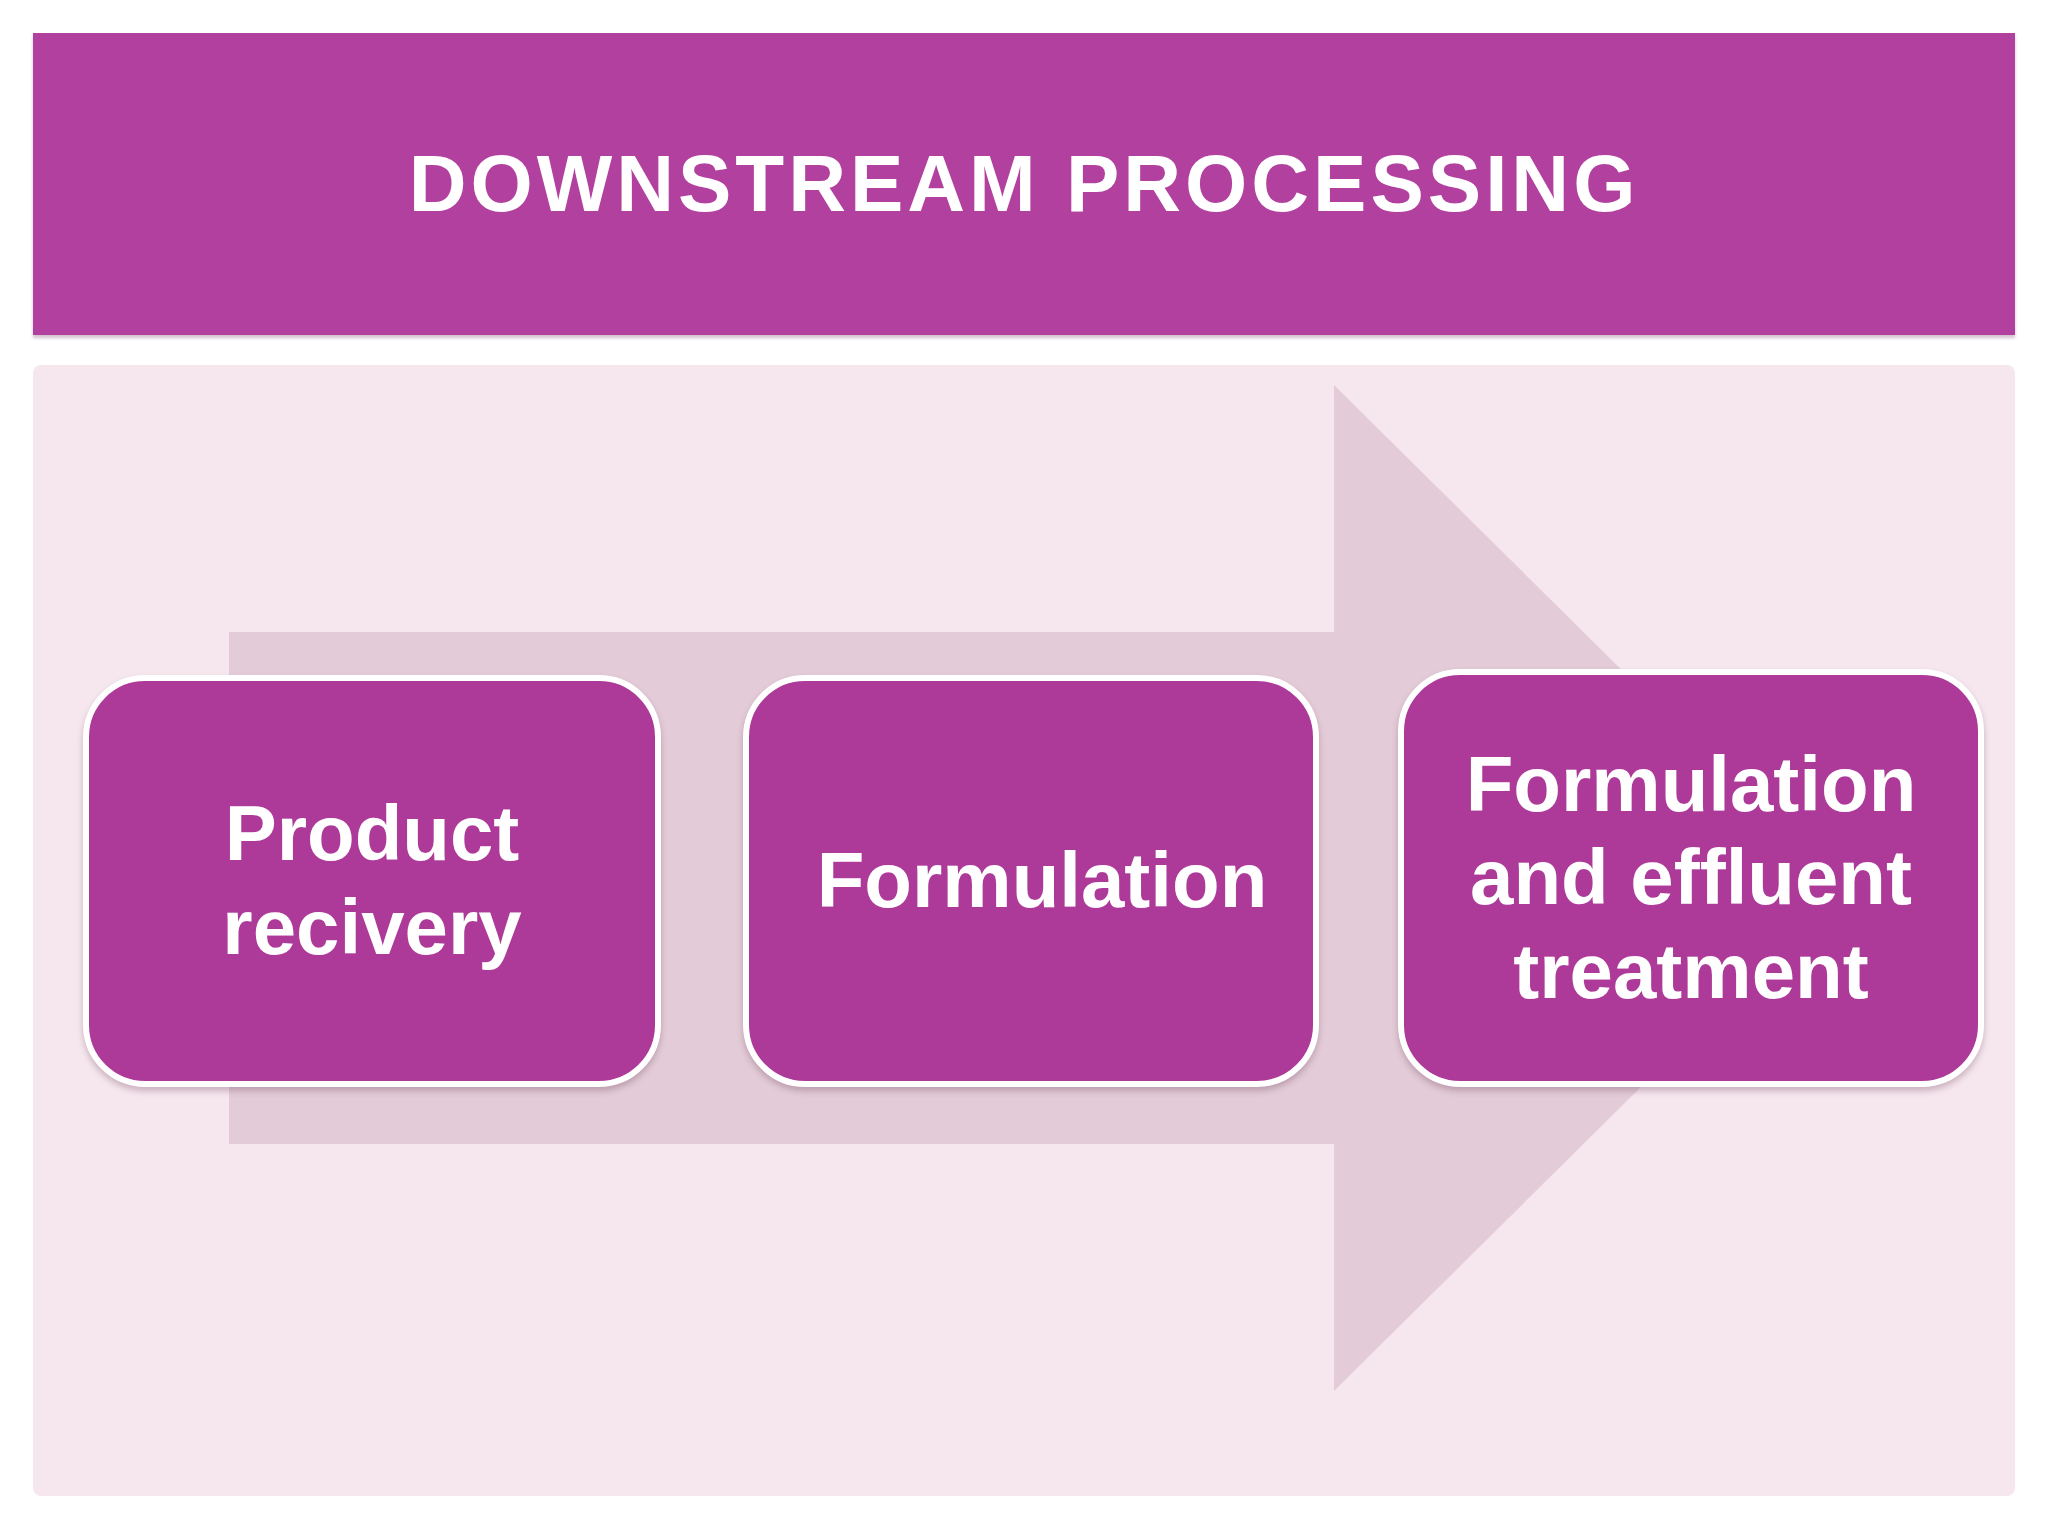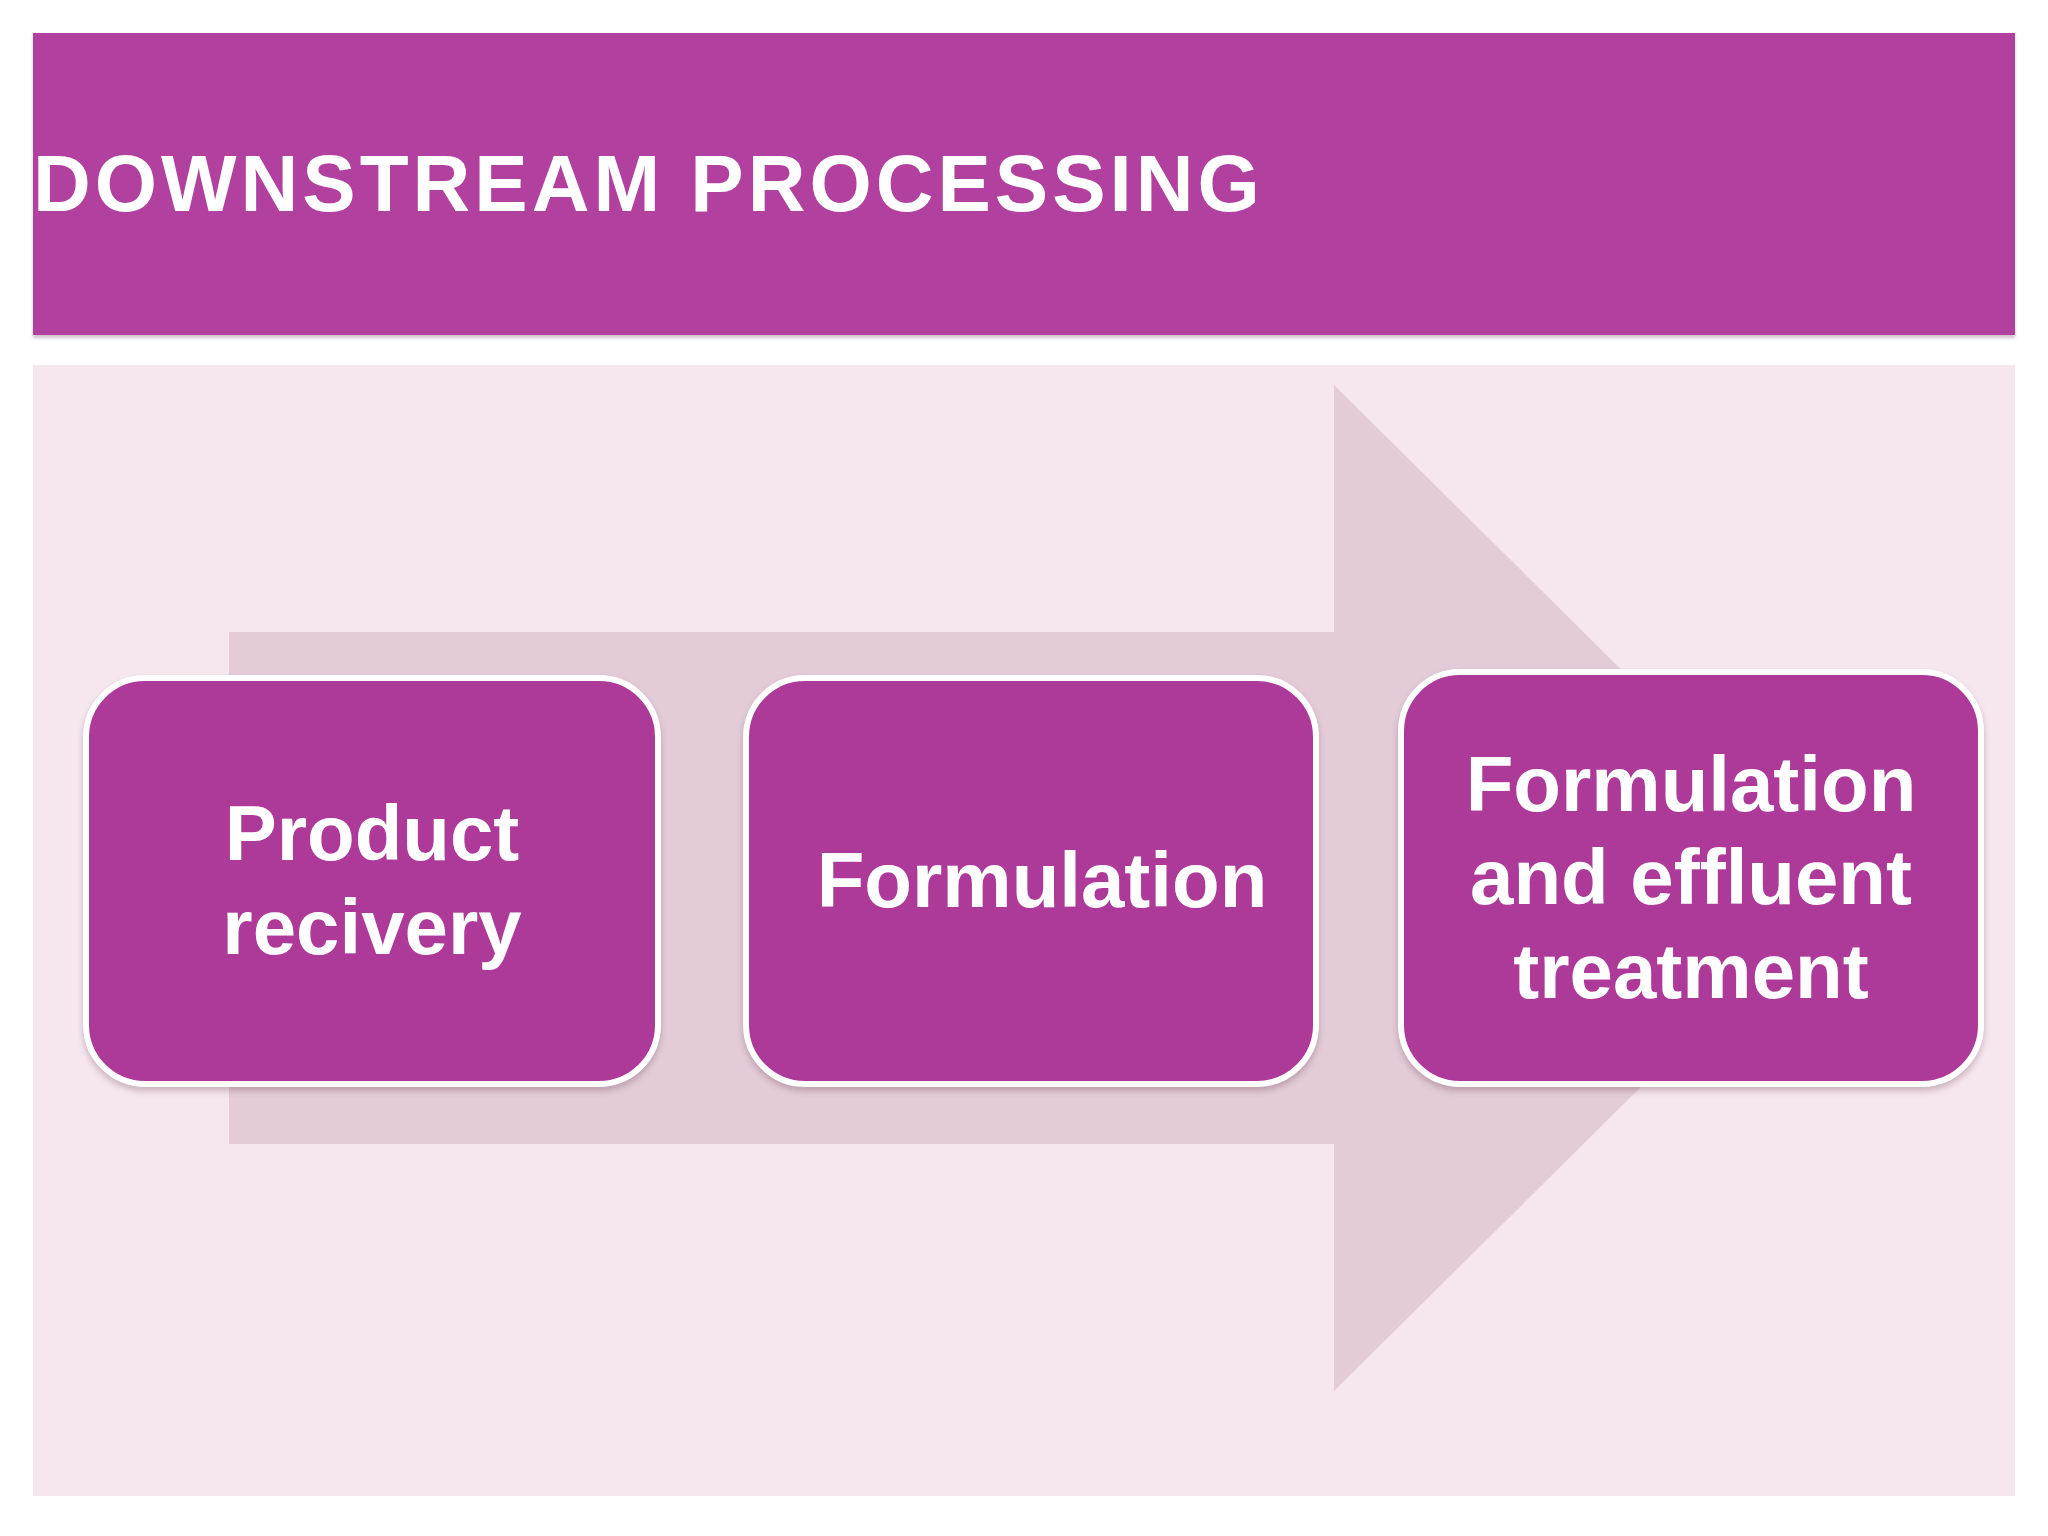--- a/index.html
+++ b/index.html
@@ -15,34 +15,35 @@
     position:relative;
     width:2048px;height:1536px;
     background:var(--page-white);
     overflow:hidden;
     font-family:"Liberation Sans", sans-serif;
   }
   .title-banner{
     position:absolute;
     left:33px;top:33px;width:1982px;height:302px;
     background:var(--banner-magenta);
-    display:flex;align-items:center;
+    display:flex;align-items:center;justify-content:center;
     box-shadow:0 3px 3px rgba(70,20,55,0.25);
   }
   .title-banner .title{
     color:var(--text-white);
     font-size:80px;font-weight:bold;
     letter-spacing:4px;
     text-align:center;
     white-space:nowrap;
   }
   .content-panel{
     position:absolute;
     left:33px;top:365px;width:1982px;height:1131px;
     background:var(--panel-pink);
+    border-radius:8px;
   }
   .flow-arrow-svg{
     position:absolute;left:0;top:0;width:1982px;height:1131px;
     display:block;
   }
   .flow-arrow-svg polygon{fill:var(--arrow-pink);}
   .step-box{
     position:absolute;
     background:var(--box-magenta);
     border:6px solid var(--page-white);

